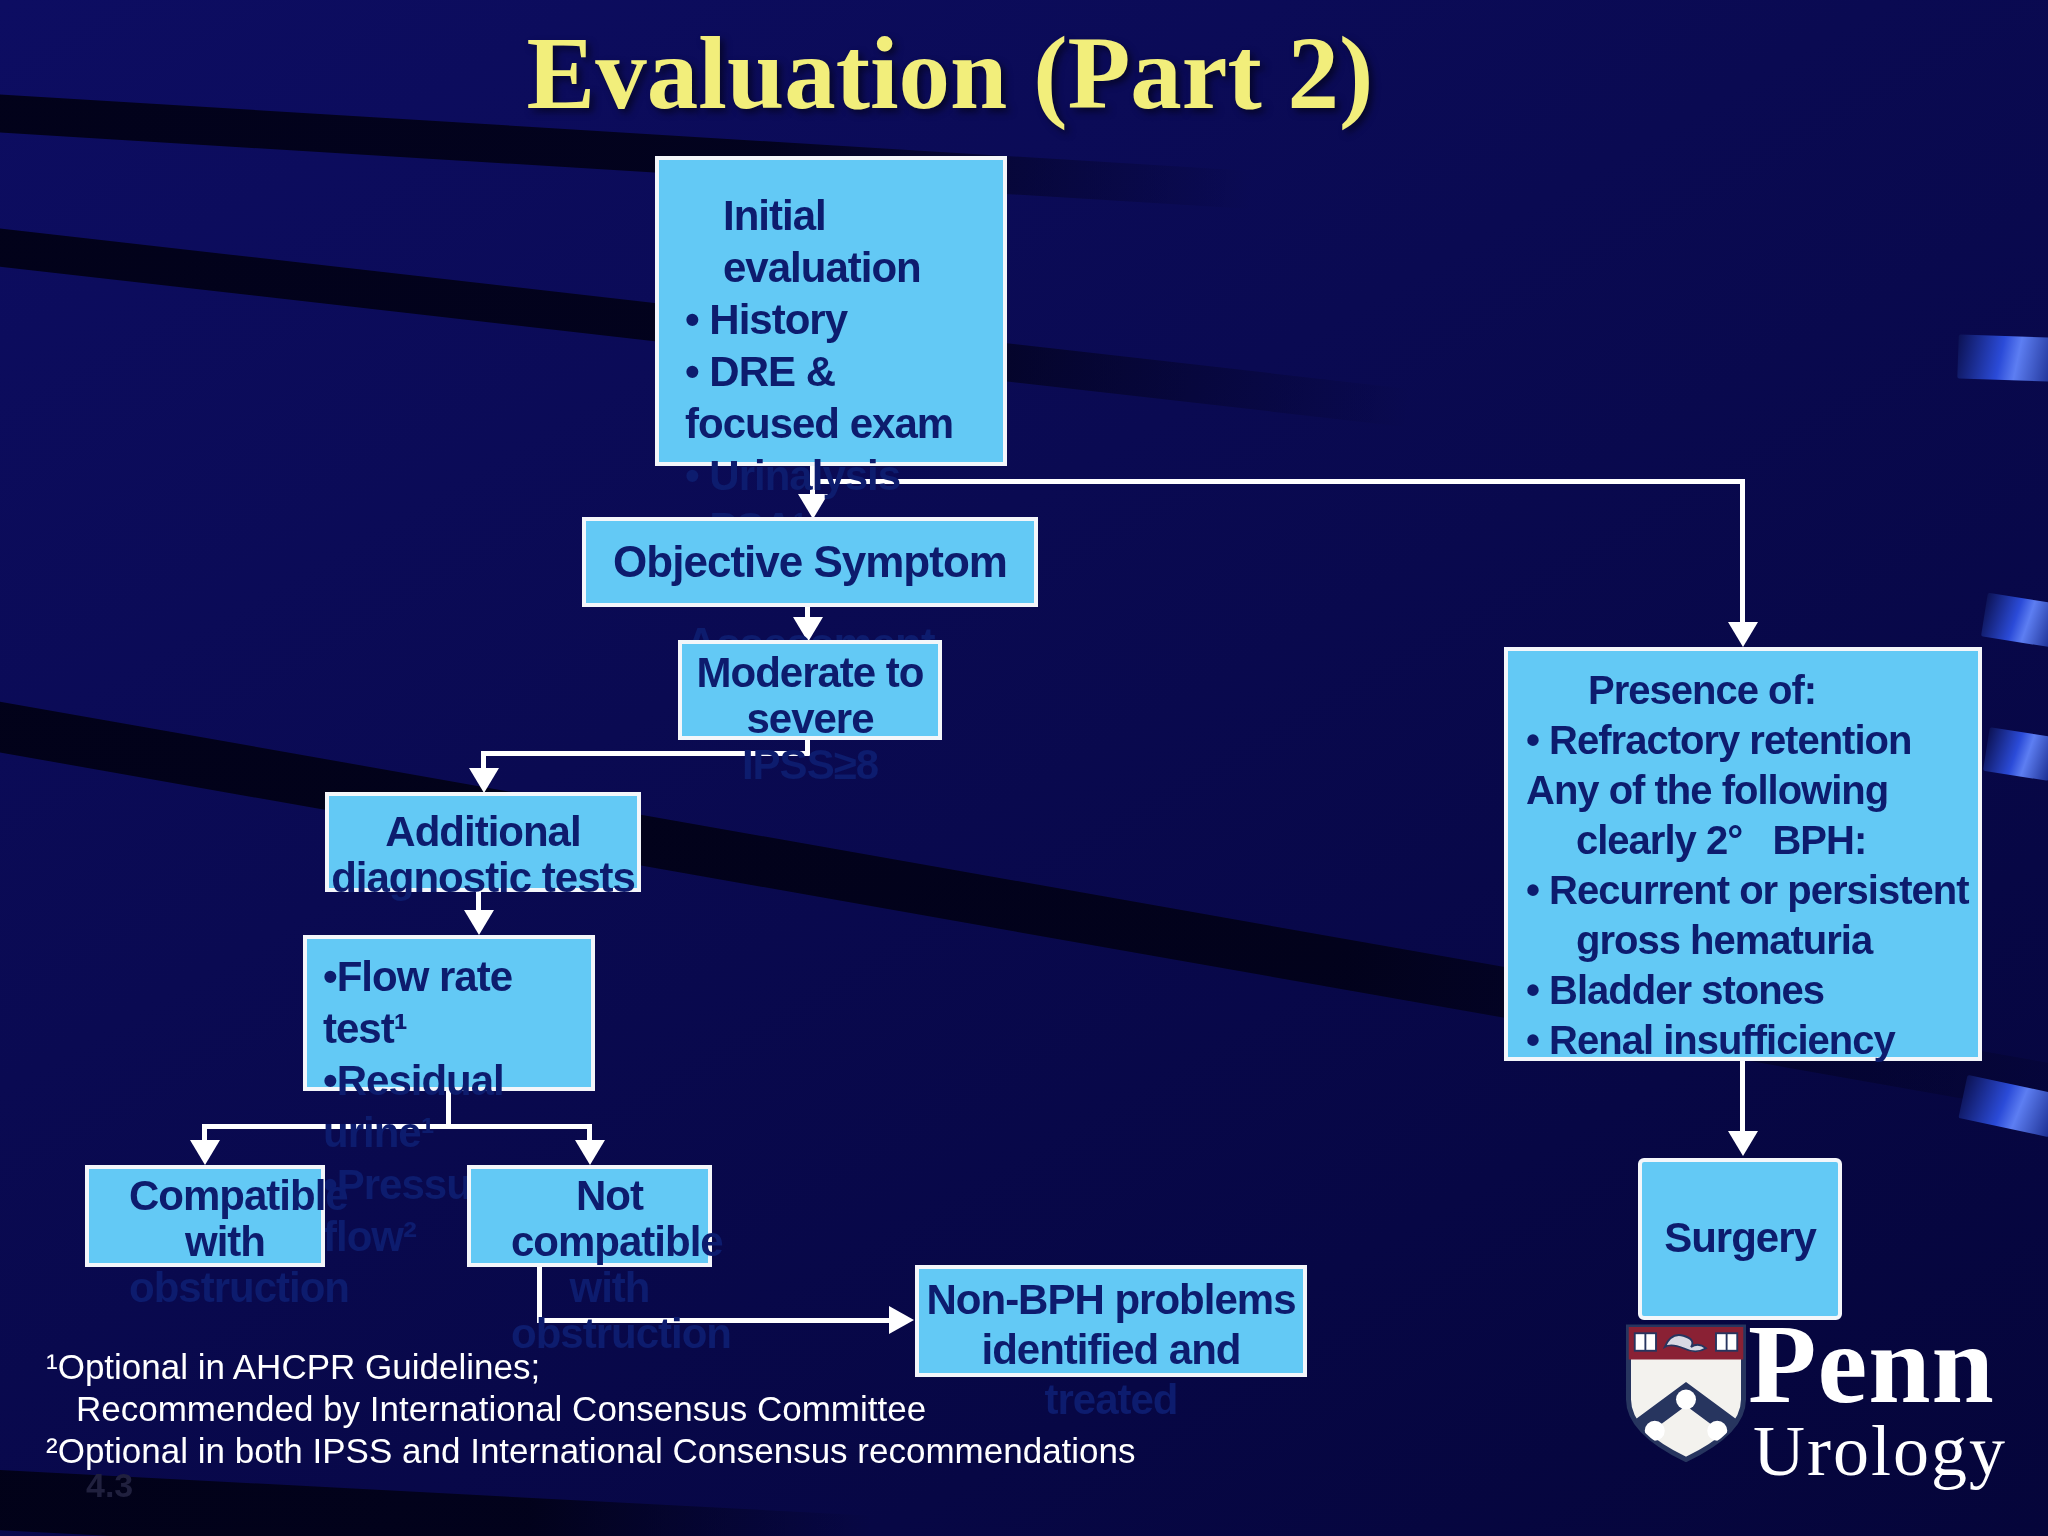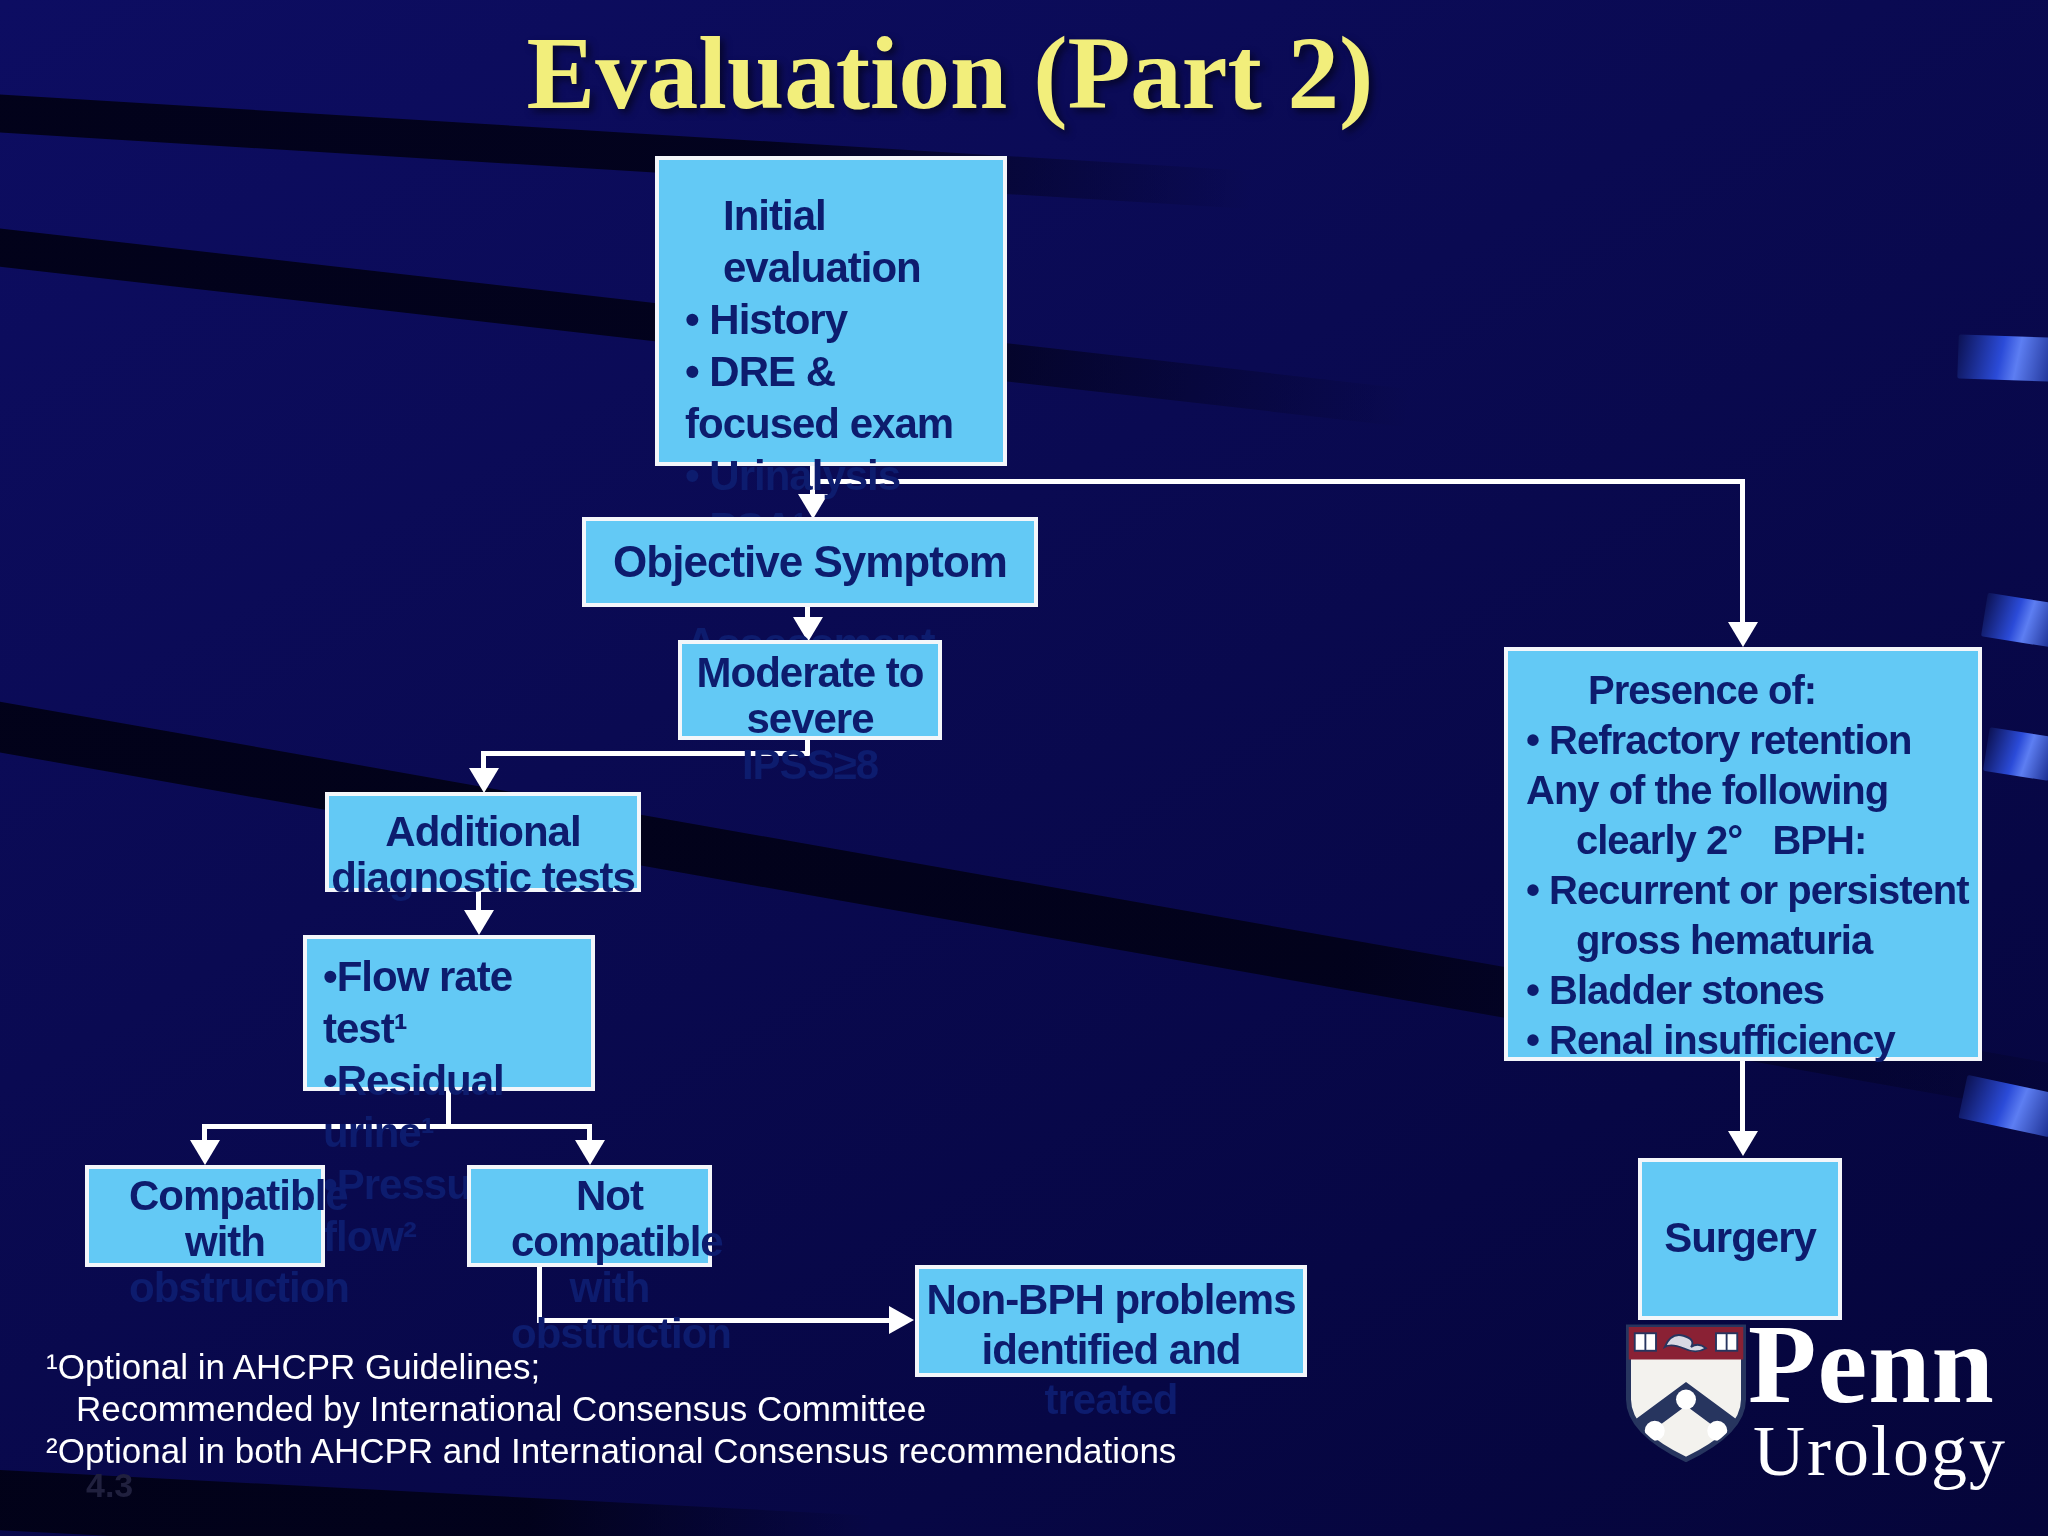--- a/index.html
+++ b/index.html
@@ -130,21 +130,21 @@
     <span class="ln ind-head">Presence of:</span>
     <span class="ln">• Refractory retention</span>
     <span class="ln">Any of the following</span>
     <span class="ln ind-cont">clearly 2°   BPH:</span>
     <span class="ln">• Recurrent or persistent</span>
     <span class="ln ind-cont">gross hematuria</span>
     <span class="ln">• Bladder stones</span>
     <span class="ln">• Renal insufficiency</span>
   </div>
 
-  <div class="fc-box box-surgery ctr" style="left:1638px;top:1158px;width:204px;height:162px;">
+  <div class="fc-box box-surgery ctr" style="left:1638px;top:1158px;width:204px;height:162px;border-radius:6px;">
     <span class="ln">Surgery</span>
   </div>
 
   <div class="cline" style="left:810px;top:466px;width:5px;height:34px;"></div>
   <div class="arr-d" style="left:798px;top:494px;"></div>
   <div class="cline" style="left:810px;top:479px;width:935px;height:5px;"></div>
   <div class="cline" style="left:1740px;top:479px;width:5px;height:145px;"></div>
   <div class="arr-d" style="left:1728px;top:622px;"></div>
 
   <div class="cline" style="left:805px;top:607px;width:5px;height:14px;"></div>
@@ -168,21 +168,21 @@
   <div class="cline" style="left:537px;top:1267px;width:5px;height:56px;"></div>
   <div class="cline" style="left:537px;top:1318px;width:354px;height:5px;"></div>
   <div class="arr-r" style="left:889px;top:1306px;"></div>
 
   <div class="cline" style="left:1740px;top:1061px;width:5px;height:72px;"></div>
   <div class="arr-d" style="left:1728px;top:1131px;"></div>
 
   <div class="footnotes">
     <div>¹Optional in AHCPR Guidelines;</div>
     <div class="fn-indent">Recommended by International Consensus Committee</div>
-    <div>²Optional in both AHCPR and International Consensus recommendations</div>
+    <div>²Optional in both IPSS and International Consensus recommendations</div>
   </div>
   <div class="pagenum">4.3</div>
 
   <div class="logo">
     <svg class="logo-shield" viewBox="0 0 100 112">
       <defs>
           <clipPath id="shieldclip">
             <path d="M4 4 H96 V62 Q96 88 50 110 Q4 88 4 62 Z"></path>
           </clipPath>
         </defs>

